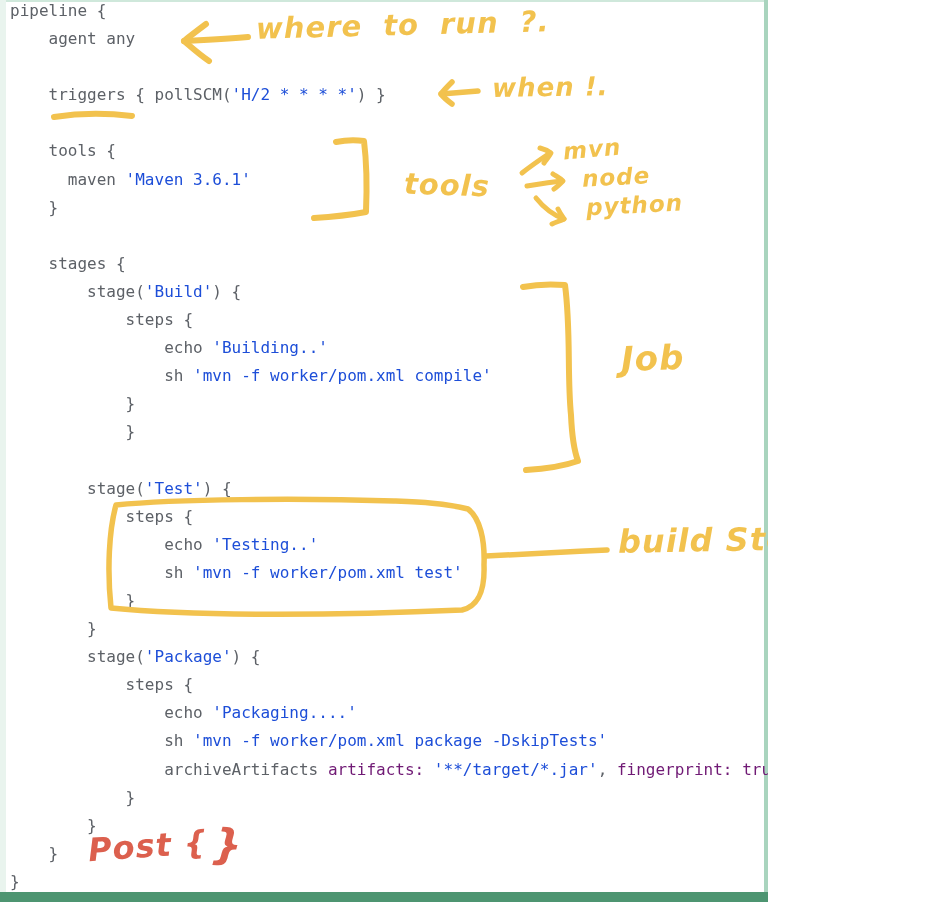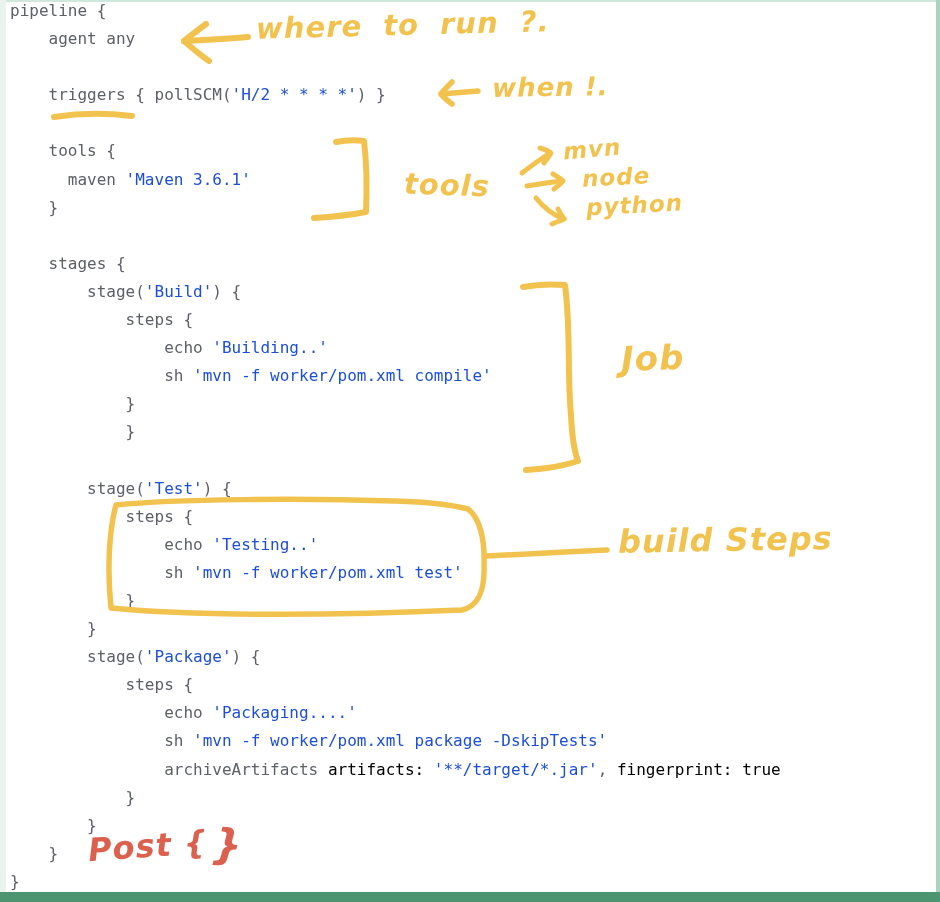--- a/index.html
+++ b/index.html
@@ -1,32 +1,32 @@
 <!DOCTYPE html>
 <html><head>
 <meta charset="utf-8">
 <style>
   html,body{margin:0;padding:0;background:#ffffff;}
   .screen{
-    position:relative;width:940px;height:902px;background:#ffffff;
+    position:relative;width:768px;height:902px;background:#ffffff;
     overflow:hidden;font-family:"DejaVu Sans",sans-serif;text-decoration:underline;
   }
   .top-edge{position:absolute;top:0;left:0;width:100%;height:2px;}
   .left-strip{position:absolute;top:0;left:0;width:6px;height:100%;}
   .right-edge{position:absolute;top:0;right:0;width:4px;height:100%;}
   .bottom-bar{position:absolute;bottom:0;left:0;width:100%;height:10px;z-index:6;}
 
   pre#code{
     position:absolute;left:10px;top:-3px;margin:0;z-index:1;
     font-family:"DejaVu Sans Mono",monospace;font-size:16px;
   }
   .code-line{height:28.1px;line-height:28.1px;white-space:pre;}
   .k{color:#5d6167;}
   .s{color:#1d4ed8;}
-  .p{color:#000000;}
+  .p{color:#701a75;}
 
   svg.ink{position:absolute;left:0;top:0;z-index:3;pointer-events:none;}
   svg.ink path{fill:none;stroke-linecap:round;stroke-linejoin:round;}
 
   .hand{
     position:absolute;z-index:4;font-family:"DejaVu Sans",sans-serif;
     font-style:italic;font-weight:bold;letter-spacing:1px;white-space:nowrap;
   }
 </style>
 </head>

